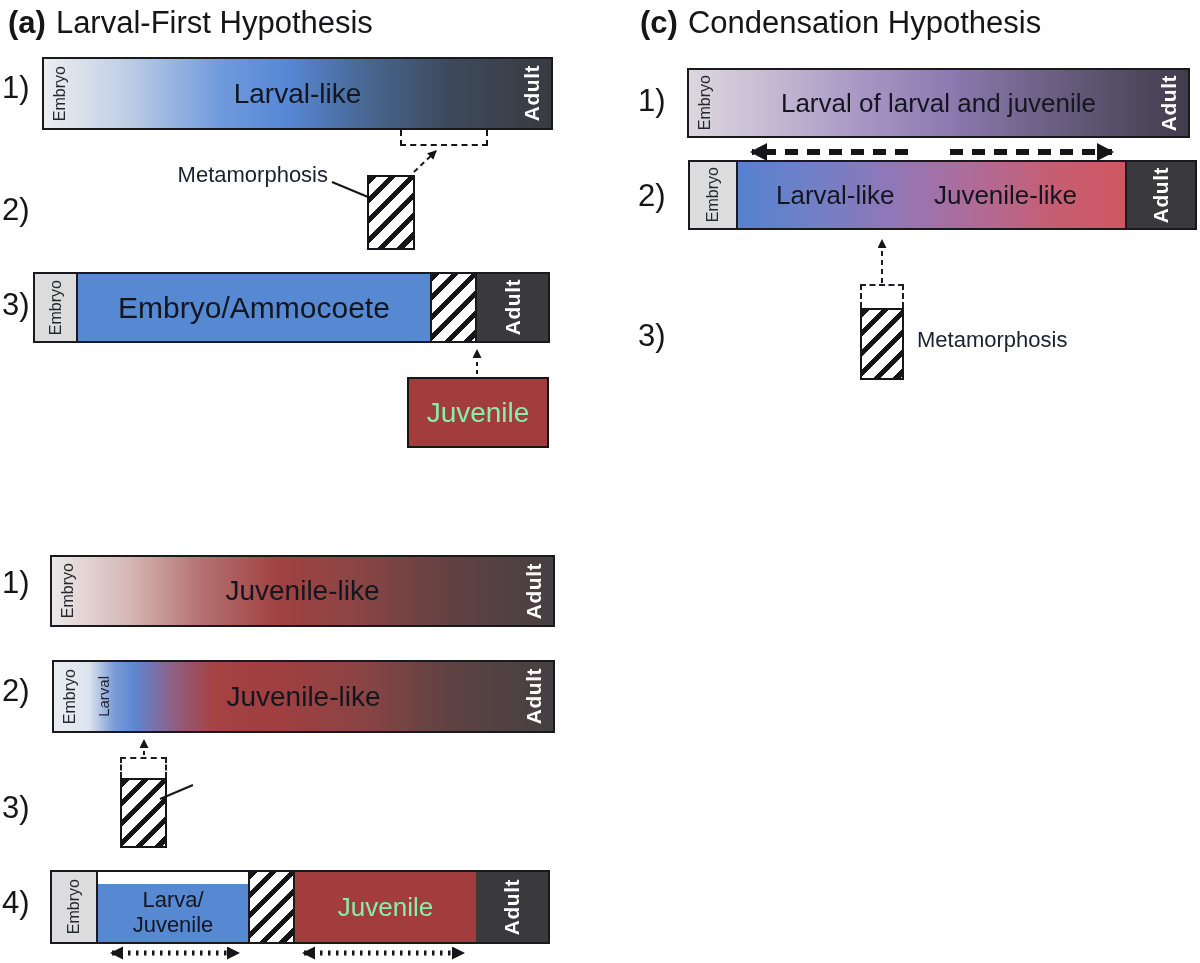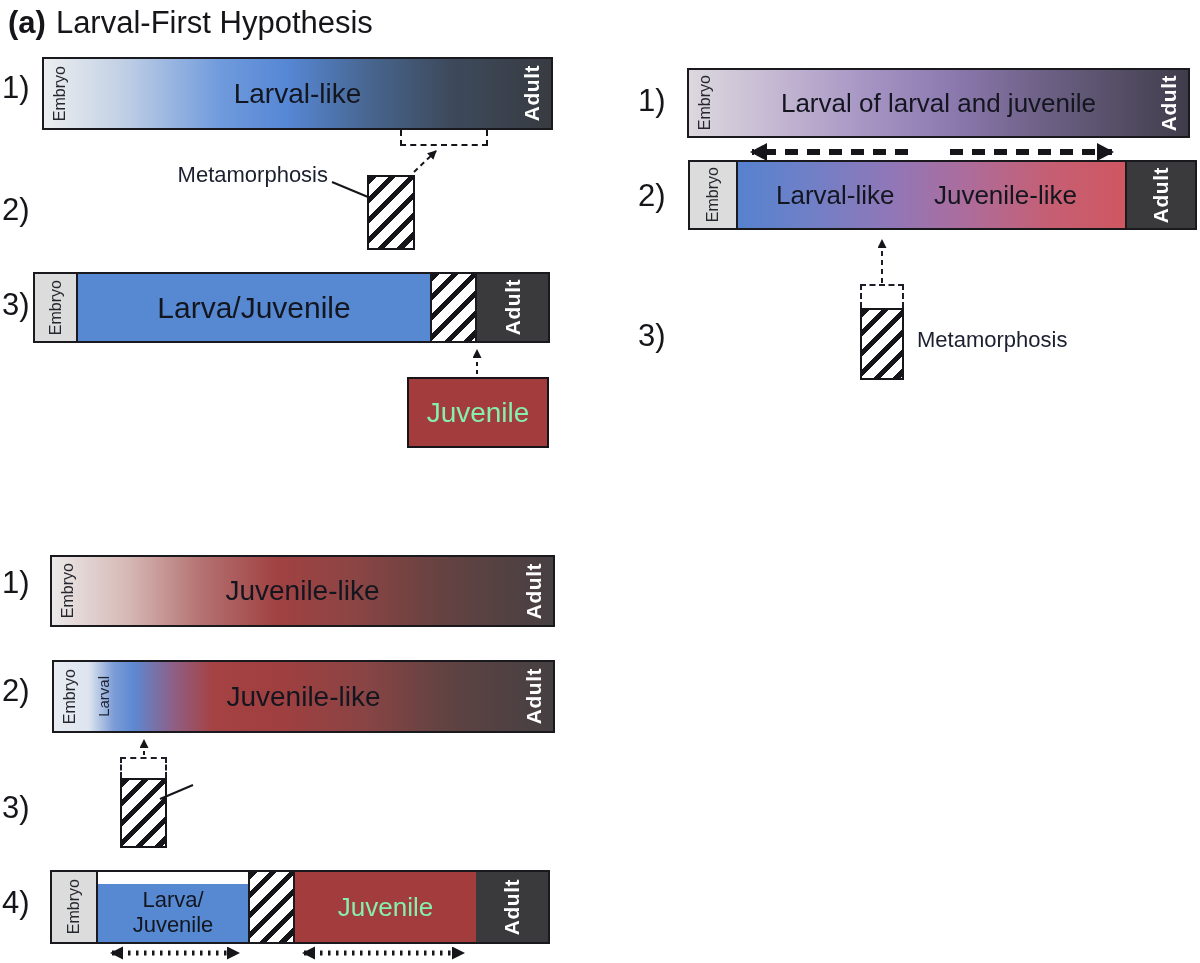--- a/index.html
+++ b/index.html
@@ -72,21 +72,21 @@
 
   <div class="dash-bracket" style="left:400px;top:130px;width:88px;height:16px;"></div>
 
   <div class="meta-lbl" style="left:168px;top:162px;width:160px;text-align:right;">Metamorphosis</div>
   <div class="hatch-block hatch" style="left:367px;top:175px;width:48px;height:75px;"></div>
 
   <div class="bar" style="left:33px;top:272px;width:517px;height:71px;">
     <div class="seg embryo-box" style="width:43px;">
       <span class="vtext embryo-t">Embryo</span>
     </div>
-    <div class="seg blue-seg fs30 bartext-dark" style="flex:1;">Larva/Juvenile</div>
+    <div class="seg blue-seg fs30 bartext-dark" style="flex:1;">Embryo/Ammocoete</div>
     <div class="seg hatch hatch-seg" style="width:47px;"></div>
     <div class="seg adult-box" style="width:71px;">
       <span class="vtext adult-t">Adult</span>
     </div>
   </div>
 
   <div class="juv-box fs28 bartext-white" style="left:407px;top:377px;width:142px;height:71px;">Juvenile</div>
 
   <div class="rownum" style="left:2px;top:565px;">1)</div>
   <div class="rownum" style="left:2px;top:673px;">2)</div>
@@ -129,20 +129,23 @@
           <span style="display:block;">Juvenile</span>
         </span>
     </div>
     <div class="seg hatch hatch-seg" style="width:47px;"></div>
     <div class="seg red-seg fs26 bartext-white" style="flex:1;">Juvenile</div>
     <div class="seg adult-box" style="width:72px;">
       <span class="vtext adult-t">Adult</span>
     </div>
   </div>
 
+  <div class="ptitle" style="left:640px;top:5px;">
+    <b>(c)</b><span class="tspan">Condensation Hypothesis</span>
+  </div>
   <div class="rownum" style="left:638px;top:83px;">1)</div>
   <div class="rownum" style="left:638px;top:178px;">2)</div>
   <div class="rownum" style="left:638px;top:318px;">3)</div>
 
   <div class="bar grad-c1" style="left:687px;top:68px;width:503px;height:70px;">
     <div class="centerlbl fs26 bartext-dark">Larval of larval and juvenile</div>
     <div class="vleft">
         <span class="vtext embryo-t">Embryo</span>
       </div>
     <div class="vright">

